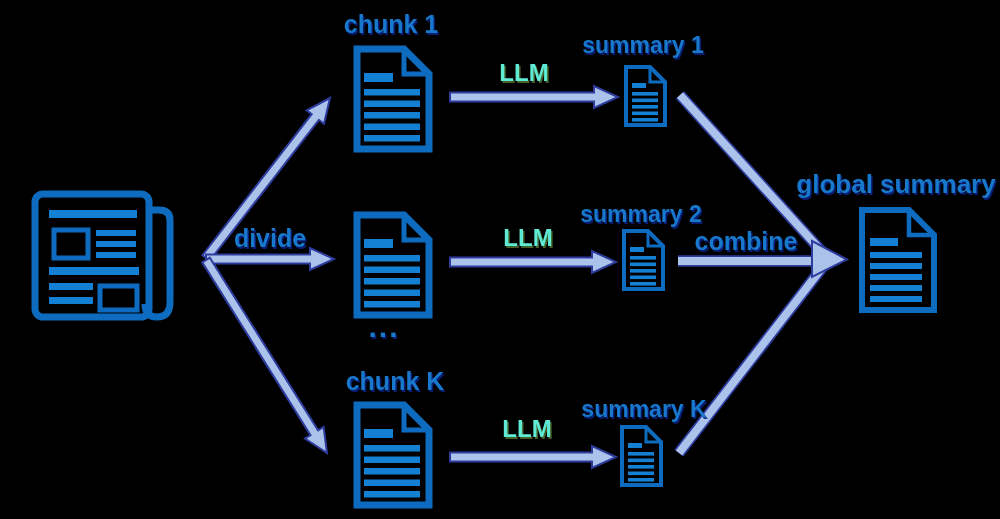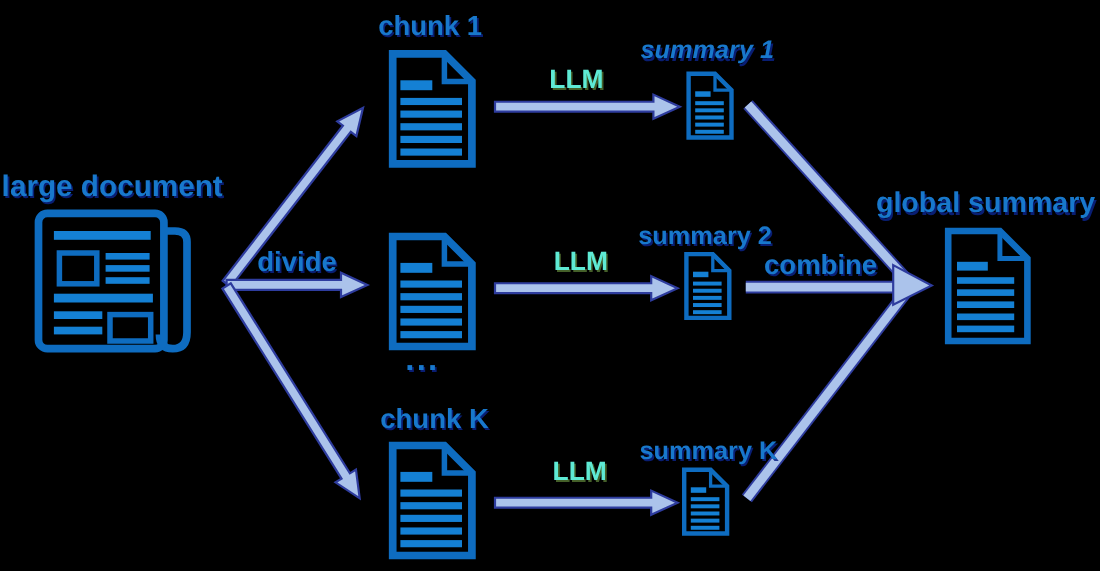--- a/index.html
+++ b/index.html
@@ -138,33 +138,32 @@
     <path class="doc-stroke" stroke-width="6" d="M6,4 H53 L78,29 V104 H6 Z"></path>
     <path class="doc-stroke" stroke-width="4.5" d="M53,4 V29 H78"></path>
     <rect class="doc-line" x="14" y="32" width="28" height="8"></rect>
     <rect class="doc-line" x="14" y="46" width="52" height="6"></rect>
     <rect class="doc-line" x="14" y="57" width="52" height="6"></rect>
     <rect class="doc-line" x="14" y="68" width="52" height="6"></rect>
     <rect class="doc-line" x="14" y="79" width="52" height="6"></rect>
     <rect class="doc-line" x="14" y="90" width="52" height="6"></rect>
   </svg>
 
-  <div class="label" style="left:102px; top:156px; font-size:27px;">large document</div>
 
   <div class="label" style="left:270px; top:226px; font-size:25px;text-align:center;">divide</div>
 
   <div class="label" style="left:391px; top:12px; font-size:25px;">chunk 1</div>
   <div class="label" style="left:384px; top:312px; font-size:30px; letter-spacing:2px;">...</div>
   <div class="label" style="left:395px; top:369px; font-size:25px;">chunk K</div>
 
   <div class="label green" style="left:524px; top:61px; font-size:24px;">LLM</div>
   <div class="label green" style="left:528px; top:226px; font-size:24px;">LLM</div>
   <div class="label green" style="left:527px; top:417px; font-size:24px;">LLM</div>
 
-  <div class="label" style="left:643px; top:34px; font-size:23px;font-style:italic;">summary 1</div>
+  <div class="label" style="left:643px; top:34px; font-size:23px;">summary 1</div>
   <div class="label" style="left:641px; top:203px; font-size:23px;">summary 2</div>
   <div class="label" style="left:644px; top:398px; font-size:23px;">summary K</div>
 
   <div class="label" style="left:746px; top:229px; font-size:25px;">combine</div>
 
   <div class="label" style="left:896px; top:171px; font-size:26px;">global summary</div>
 
 </div>
 
 </body></html>

